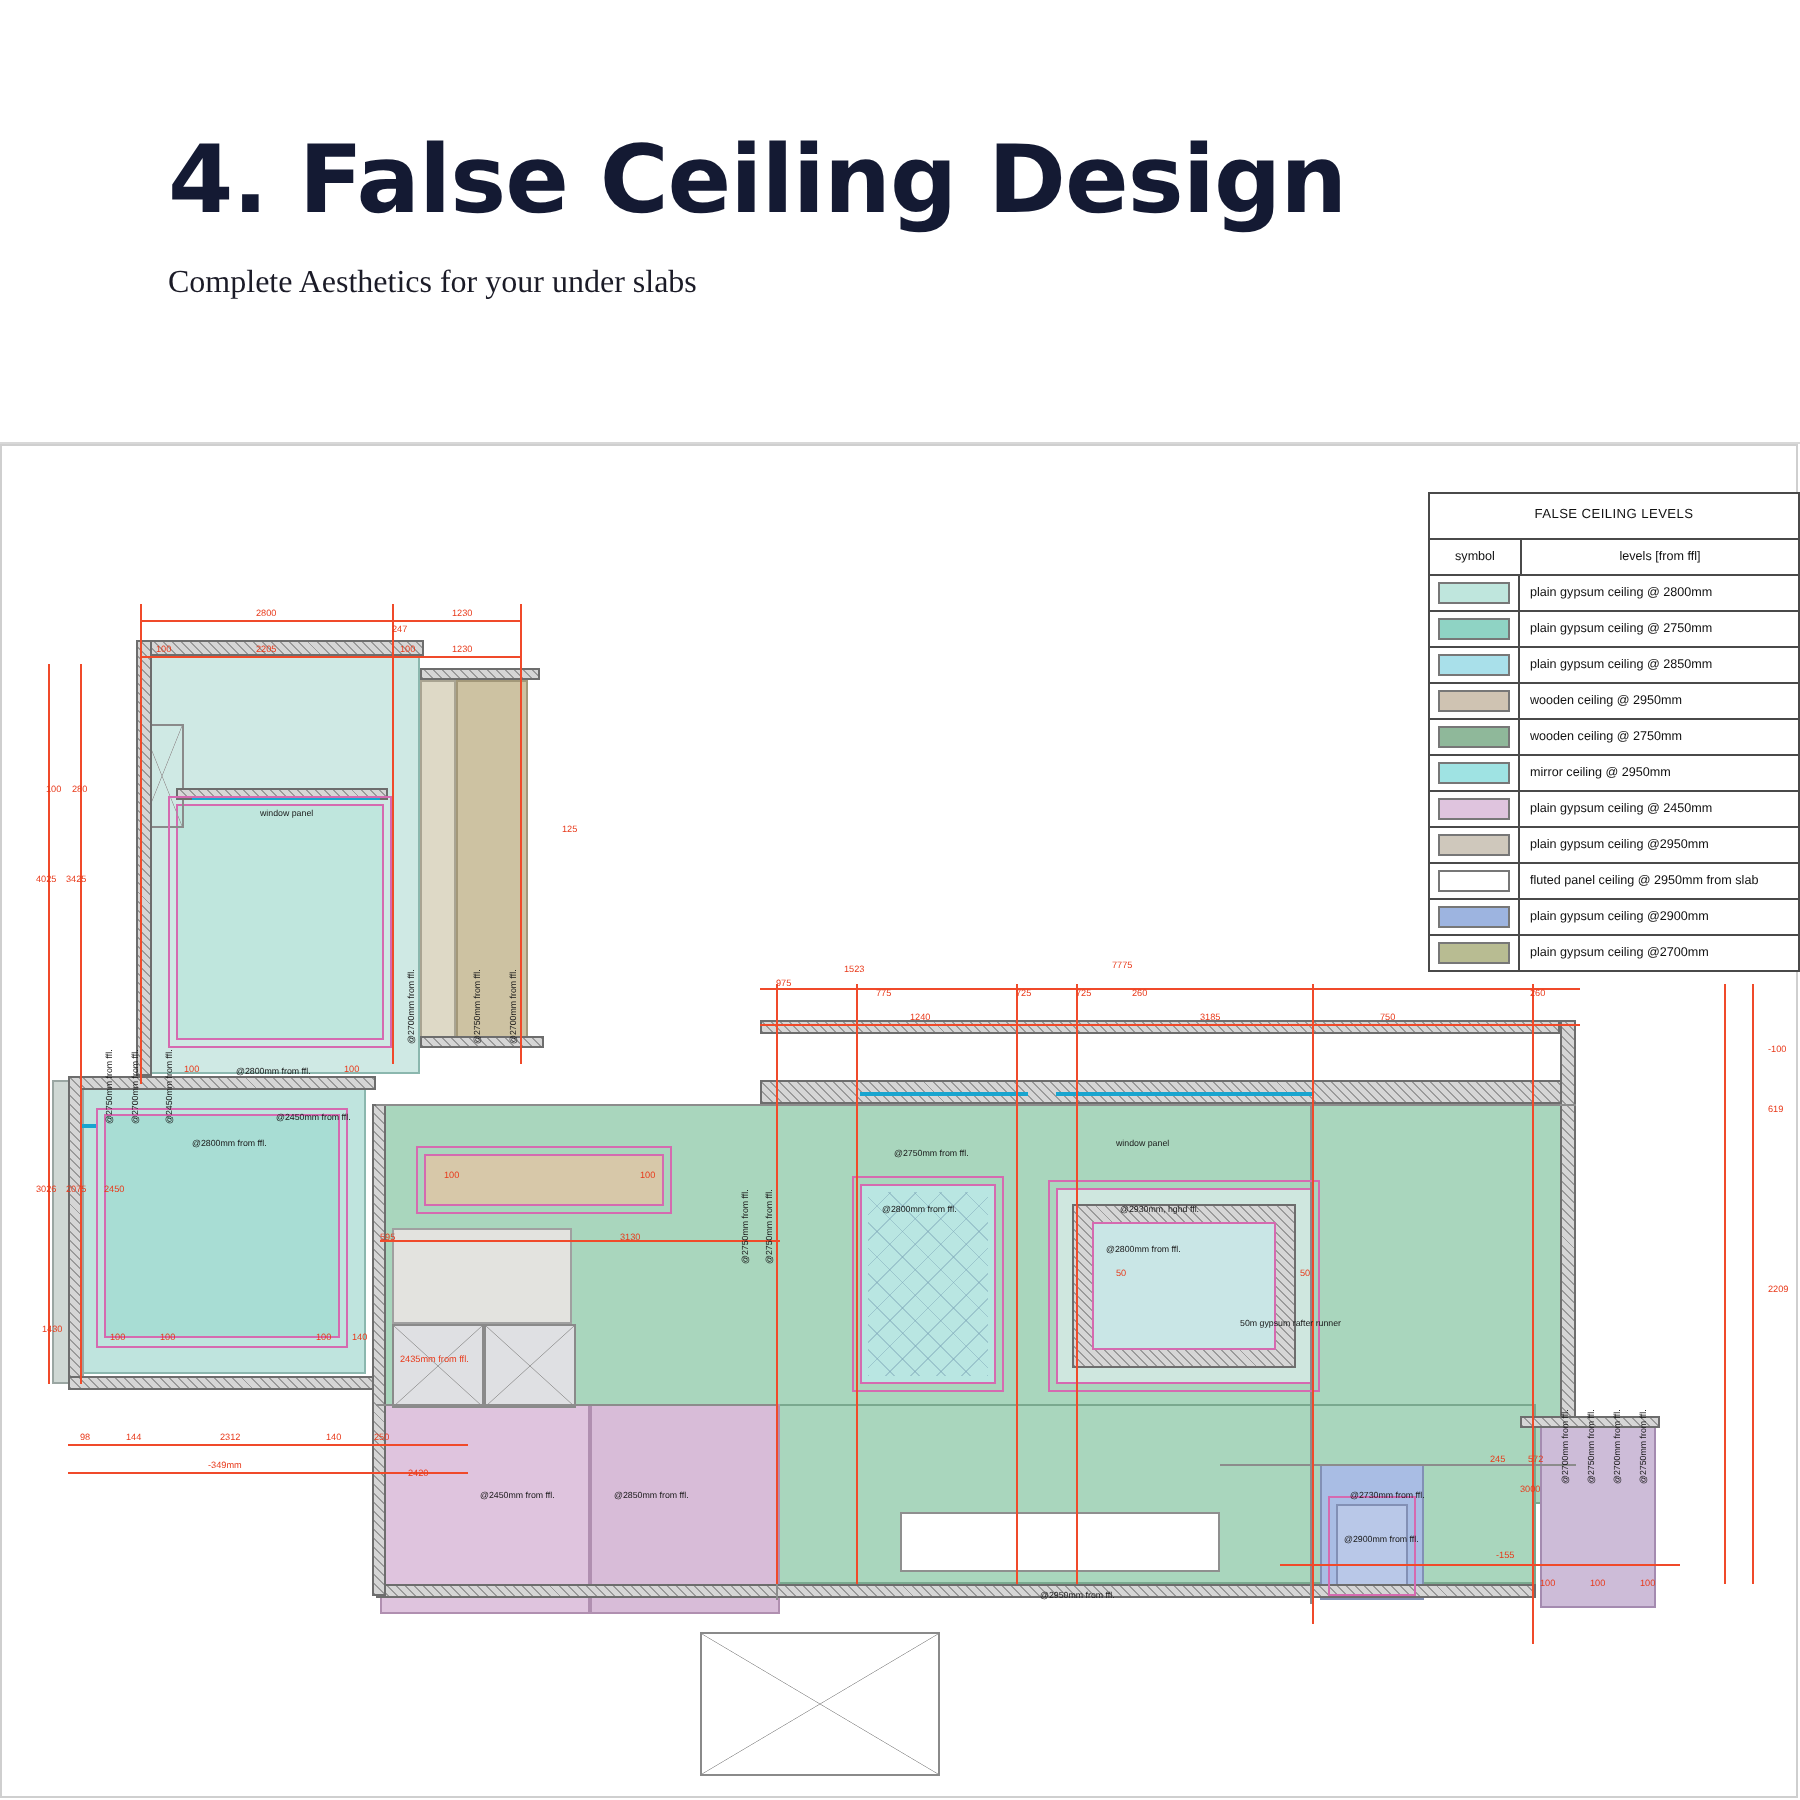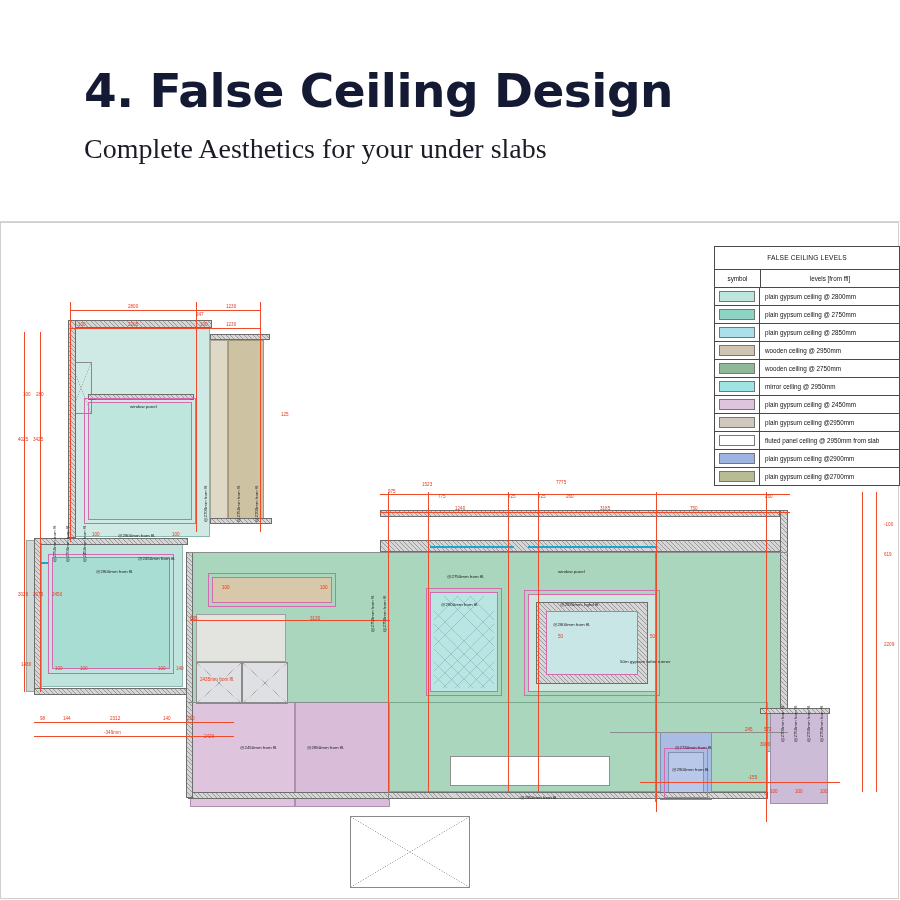--- a/index.html
+++ b/index.html
@@ -37,21 +37,21 @@
     font-size: 47px;
     letter-spacing: -0.5px;
     color: #141a33;
     white-space: nowrap;
   }
   .subtitle {
     position: absolute;
     left: 84px;
     top: 133px;
     font-family: "Liberation Serif", serif;
-    font-size: 28px;
+    font-size: 16px;
     color: #1b1b27;
     white-space: nowrap;
   }
   .hr {
     position: absolute;
     left: 0; top: 221px;
     width: 900px;
     height: 1px;
     background: #d8d8d8;
   }

